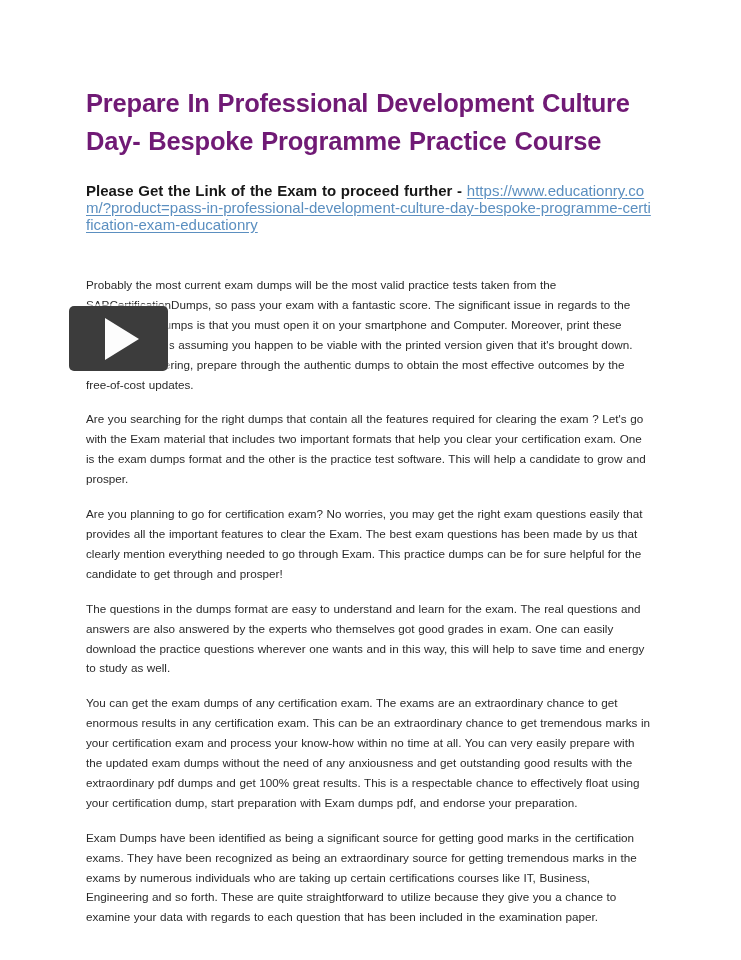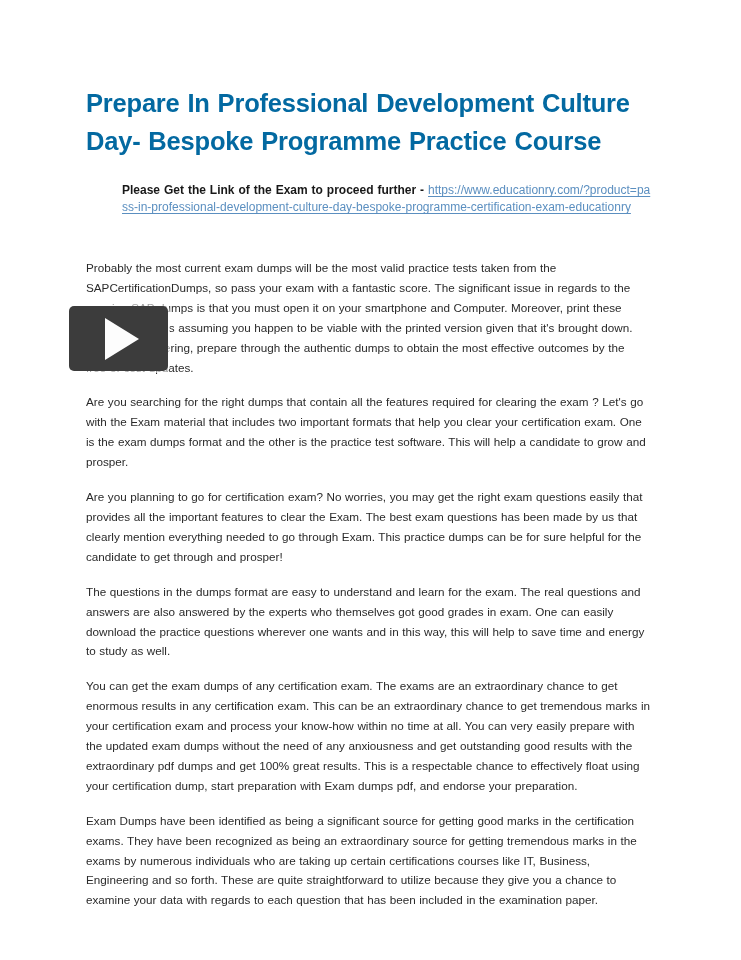--- a/index.html
+++ b/index.html
@@ -30,33 +30,32 @@
     left: 86px;
     top: 84px;
     width: 566px;
   }
 
   .doc-title {
     font-size: 25.5px;
     font-weight: bold;
     line-height: 38px;
     letter-spacing: -0.2px;
-    color: #0369a1;
+    color: #701a75;
     margin: 0 0 12px 0;
     word-spacing: 1px;
   }
 
   .link-line {
     margin-top: 22px;
-    font-size: 12px;
+    font-size: 15px;
     line-height: 17px;
     font-weight: bold;
     color: #181818;
     word-spacing: 0.6px;
-    margin-left: 36px;
   }
 
   .link-line .url {
     color: #5b8fc0;
     font-weight: normal;
     text-decoration: underline;
     text-underline-offset: 1.5px;
     word-break: break-all;
   }
 

